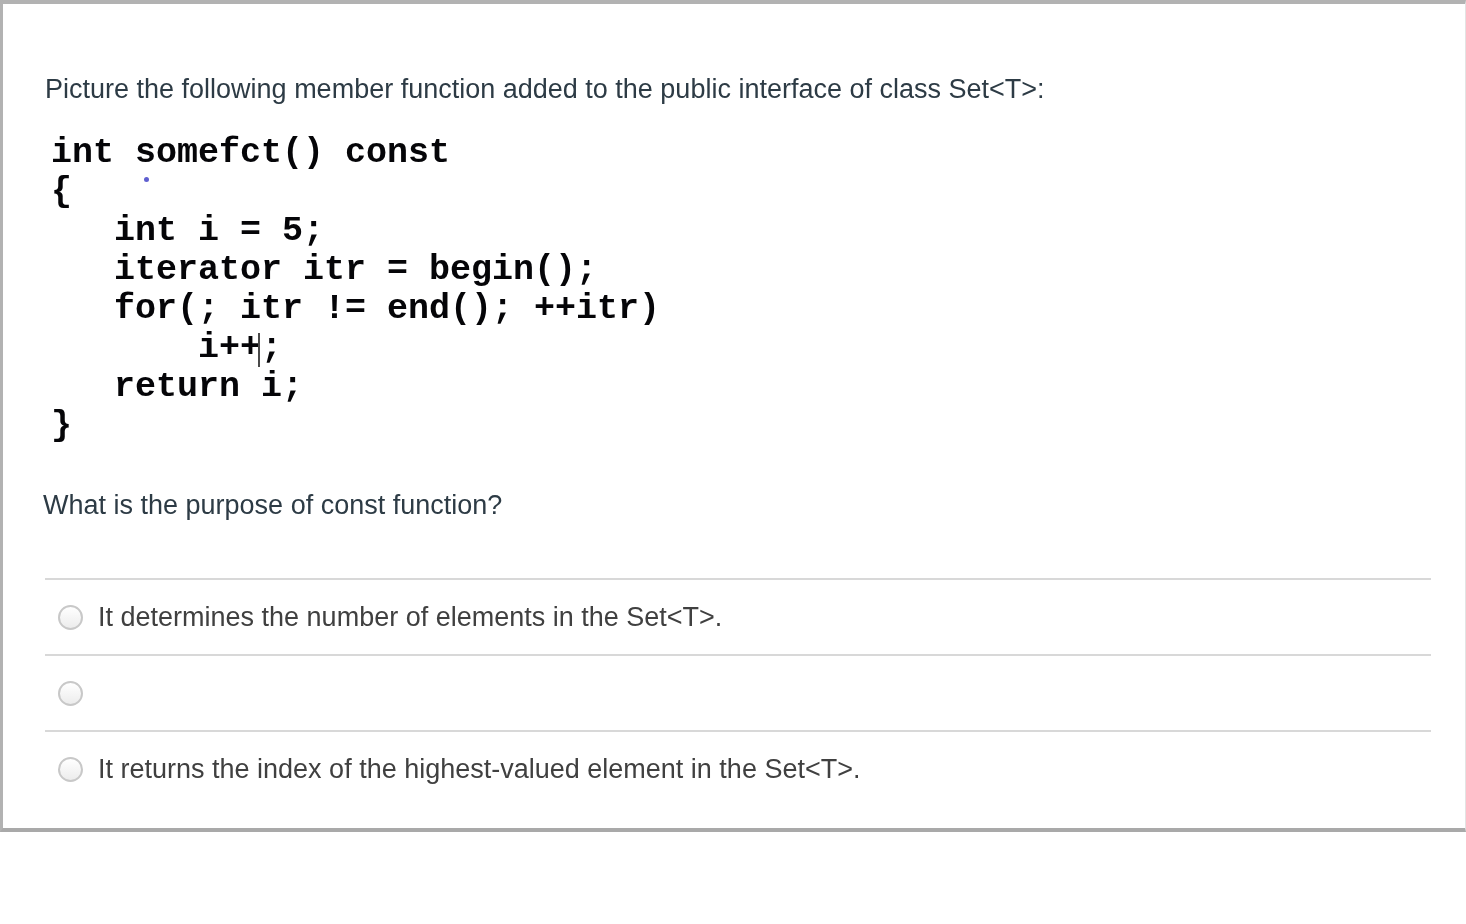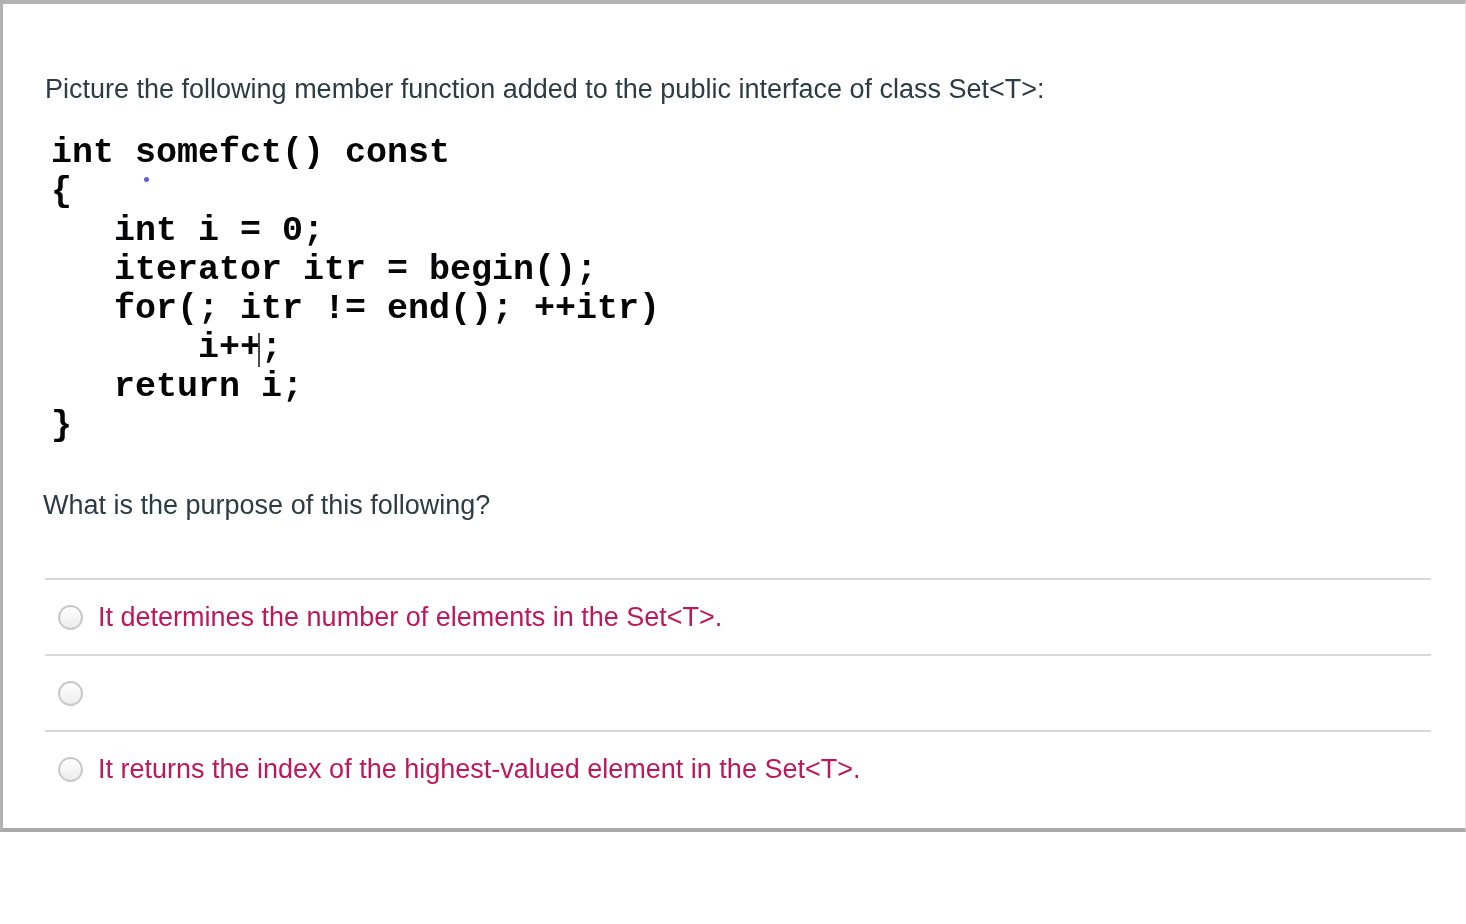--- a/index.html
+++ b/index.html
@@ -91,45 +91,45 @@
     height: 25px;
     border-radius: 50%;
     border: 2px solid #c8c8c8;
     background: linear-gradient(180deg, #ffffff 0%, #ececec 100%);
     flex: 0 0 auto;
   }
   .answer-label {
     margin-left: 15px;
     font-size: 27px;
     line-height: 34px;
-    color: #be185d;
+    color: #404040;
     white-space: nowrap;
   }
 </style>
 </head>
 <body>
 
 <div class="frame">
 
   <div class="prompt">Picture the following member function added to the public interface of class Set&lt;T&gt;:</div>
 
   <pre class="code">int somefct() const
 {
-   int i = 0;
+   int i = 5;
    iterator itr = begin();
    for(; itr != end(); ++itr)
        i++;
    return i;
 }</pre>
 
   <div class="stray-dot"></div>
 
   <div class="text-cursor"></div>
 
-  <div class="subprompt">What is the purpose of this following?</div>
+  <div class="subprompt">What is the purpose of const function?</div>
 
   <div class="answers">
 
     <div class="answer-row">
       <span class="radio"></span>
       <span class="answer-label">It determines the number of elements in the Set&lt;T&gt;.</span>
     </div>
 
     <div class="answer-row">
       <span class="radio"></span>

